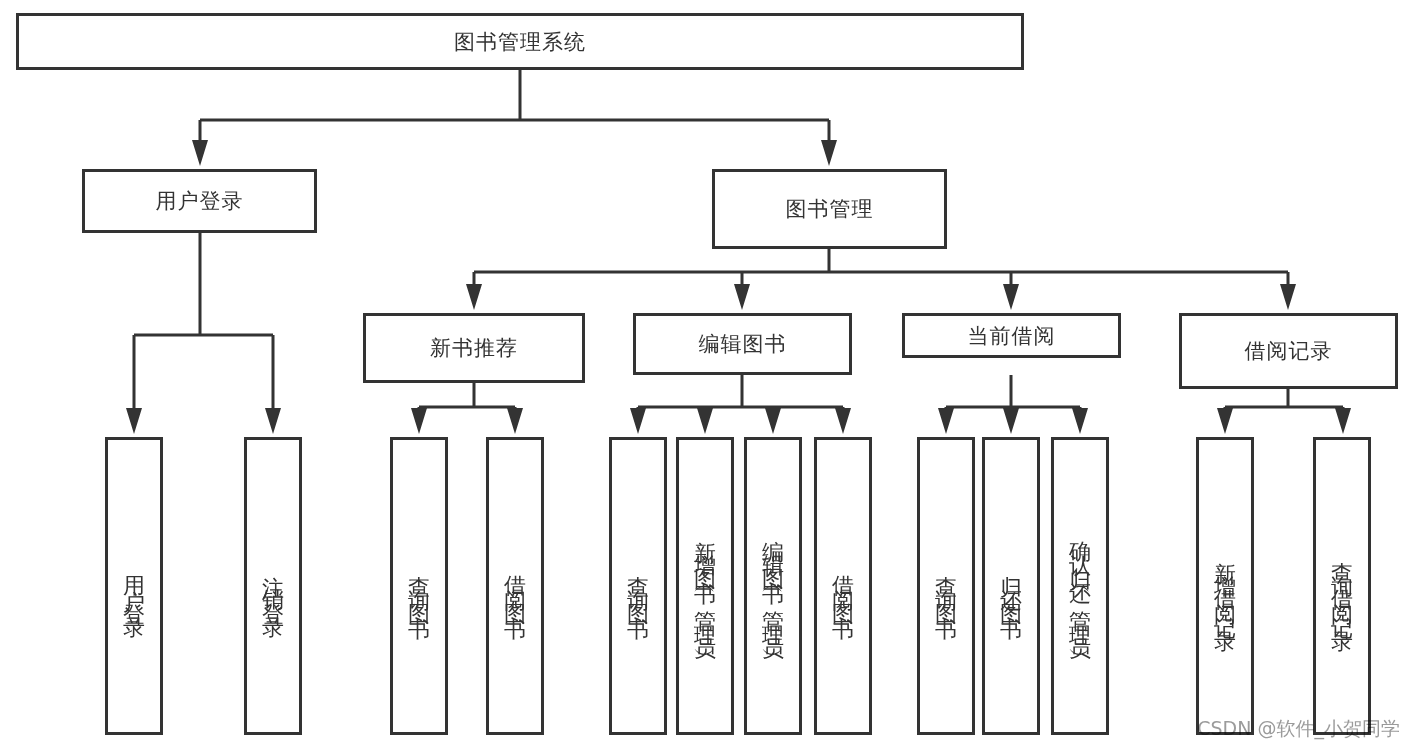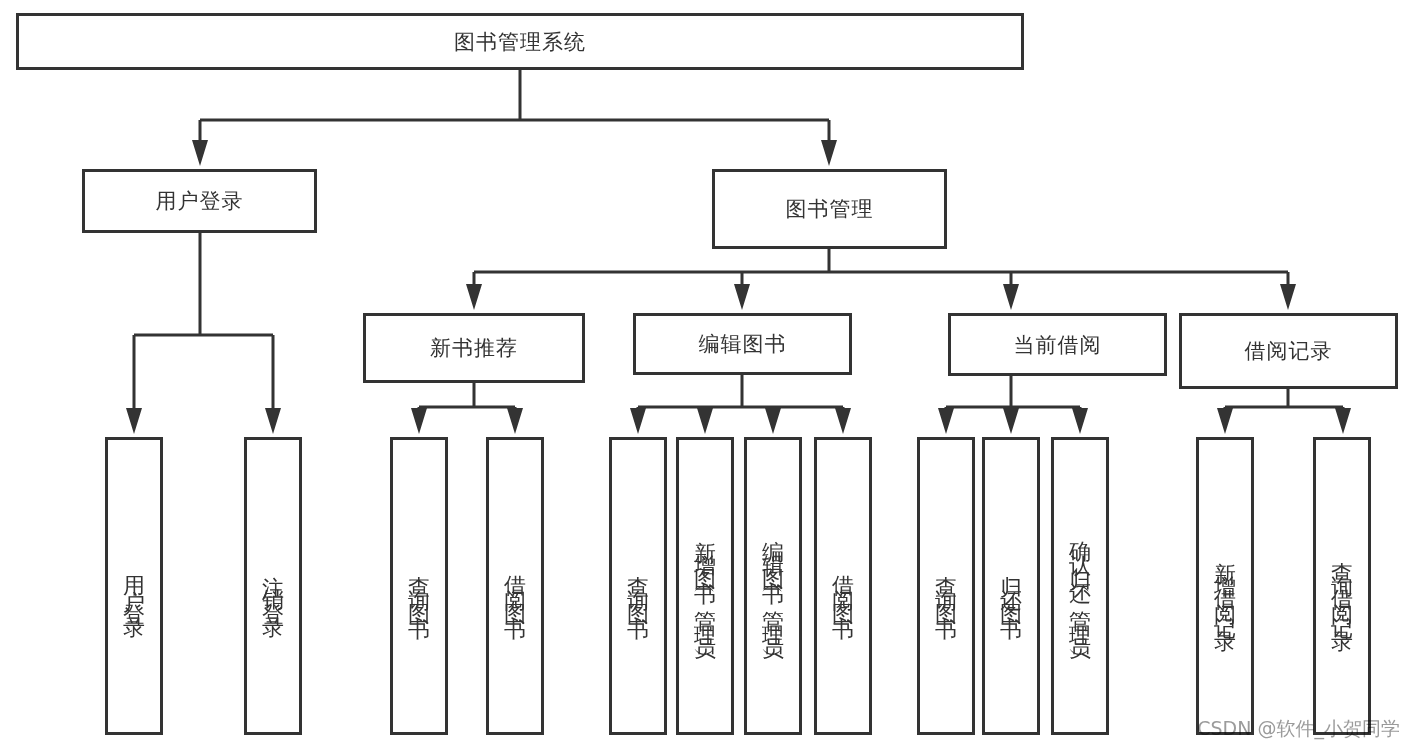--- a/index.html
+++ b/index.html
@@ -96,21 +96,21 @@
   <div class="box" style="left:712px;top:169px;width:235px;height:80px">
     <span class="hlabel">图书管理</span>
   </div>
 
   <div class="box" style="left:363px;top:313px;width:222px;height:70px">
     <span class="hlabel">新书推荐</span>
   </div>
   <div class="box" style="left:633px;top:313px;width:219px;height:62px">
     <span class="hlabel">编辑图书</span>
   </div>
-  <div class="box" style="left:948px;top:313px;width:219px;height:63px">
+  <div class="box" style="left:902px;top:313px;width:219px;height:45px">
     <span class="hlabel">当前借阅</span>
   </div>
   <div class="box" style="left:1179px;top:313px;width:219px;height:76px">
     <span class="hlabel">借阅记录</span>
   </div>
 
   <div class="box" style="left:105px;top:437px;width:58px;height:298px">
     <span class="vlabel">用户登录</span>
   </div>
   <div class="box" style="left:244px;top:437px;width:58px;height:298px">

